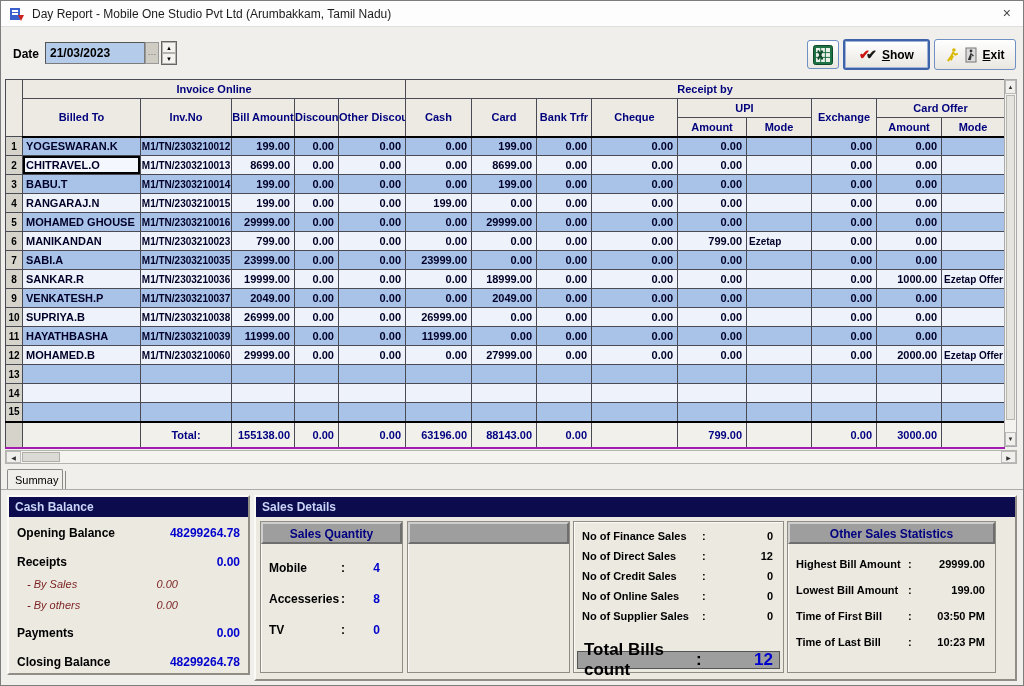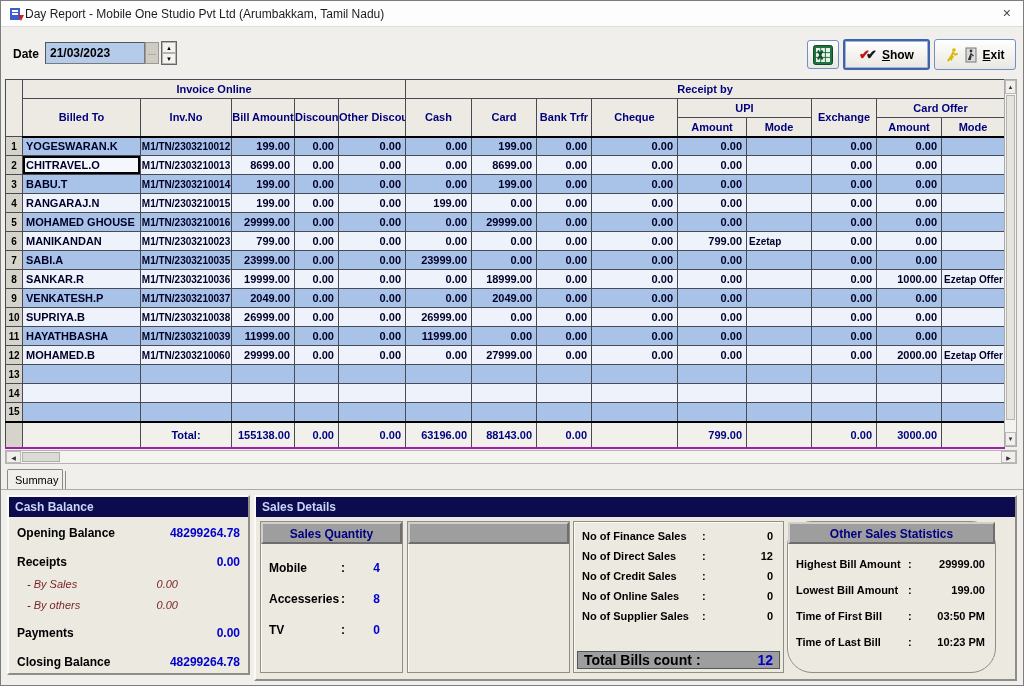--- a/index.html
+++ b/index.html
@@ -3,21 +3,21 @@
 <meta charset="utf-8">
 <style>
   * { margin:0; padding:0; box-sizing:border-box; }
   body { width:1024px; height:686px; overflow:hidden; background:#d8d8d8;
          font-family:"Liberation Sans", sans-serif; }
   #window { position:relative; width:1024px; height:686px; background:#f0efec;
             border:1px solid #7d7d7d; overflow:hidden; }
 
   
   .titlebar { position:absolute; top:0; left:0; right:0; height:26px; background:#fdfdfd;
-              border-bottom:1px solid #e0dedb; display:flex; align-items:center; padding:0 8px; }
+              border-bottom:1px solid #e0dedb; display:flex; align-items:center; padding:0 8px; gap:7px; }
   .title-text { font-size:12px; color:#1c1c1c; }
   .close-btn { position:absolute; right:12px; top:4px; font-size:14px; color:#444; cursor:pointer; line-height:16px; }
 
   
   .date-label { position:absolute; left:12px; top:46px; font-size:12px; font-weight:bold; color:#000; }
   .date-input { position:absolute; left:44px; top:41px; width:100px; height:22px; background:#b4cbe9;
                 border:1px solid #7b7b7b; border-top-color:#555; border-left-color:#555;
                 font-size:12px; font-weight:bold; color:#000; padding:3px 4px; }
   .dots-btn { position:absolute; left:144px; top:41px; width:14px; height:22px; background:#cfccc4;
               border:1px solid #999; font-size:9px; color:#666; text-align:center; line-height:18px; }
@@ -89,33 +89,33 @@
   .cb-row.m1 { margin-top:9px; } .cb-row.m2 { margin-top:15px; }
   .cb-row.sub { margin-top:9px; padding-left:18px; font-size:11px; font-weight:normal; font-style:italic; color:#7a1f1f; }
   .cb-row.sub .cb-value { margin-right:62px; color:#7a1f1f; }
   .cb-value { color:#0000cc; }
 
   .box { position:absolute; top:24px; height:152px; background:#ece9e0; border:1px solid #8f8d86;
          box-shadow:inset 1px 1px 0 #fbfaf7; }
   .sq-box { left:4px;  width:143px; }
   .mt-box { left:151px; width:163px; }
   .ss-box { left:317px; width:211px; }
-  .os-box { left:531px; width:209px;border-radius:25px; }
+  .os-box { left:531px; width:209px; }
   .box-header { height:22px; background:#9e9e9e; border:2px solid; border-color:#cfcfcf #6e6e6e #6e6e6e #cfcfcf;
                 color:#000080; font-weight:bold; font-size:12px; text-align:center; padding-top:3px; }
   .stat-row { display:flex; align-items:baseline; padding:0 8px; font-weight:bold; color:#000; }
   .colon::before { content:":"; }
   .sq-row { margin-top:17px; font-size:12px; }
   .sq-row .lbl { width:72px; } .sq-row .colon { width:10px; }
   .sq-row .val { flex:1; text-align:right; padding-right:14px; color:#0000cc; }
   .ss-row { margin-top:8px; font-size:11px; }
   .ss-row .lbl { width:120px; } .ss-row .colon { width:12px; }
   .ss-row .val { flex:1; text-align:right; padding-right:2px; }
   .ss-total { position:absolute; left:3px; right:3px; bottom:3px; height:18px; background:#9e9e9e;
-              border:1px solid #555; display:flex; align-items:center; padding:0 6px; font-size:14px; font-weight:bold; }
+              border:1px solid #555; display:flex; align-items:center; padding:0 6px; font-size:17px; font-weight:bold; }
   .ss-total .lbl { width:112px; } .ss-total .colon { width:12px; }
   .ss-total .val { flex:1; text-align:right; color:#0000cc; }
   .os-row { margin-top:14px; font-size:11px; }
   .os-row .lbl { width:112px; } .os-row .colon { width:12px; }
   .os-row .val { flex:1; text-align:right; padding-right:2px; }
 </style>
 </head>
 <body>
 
 <div id="window">

